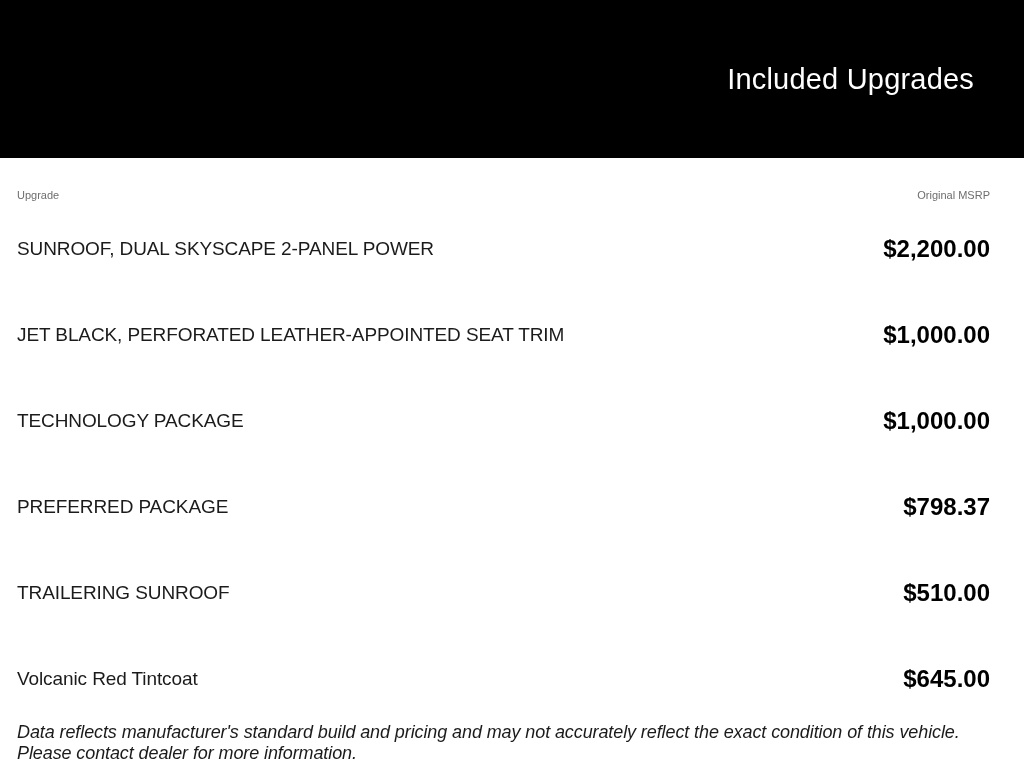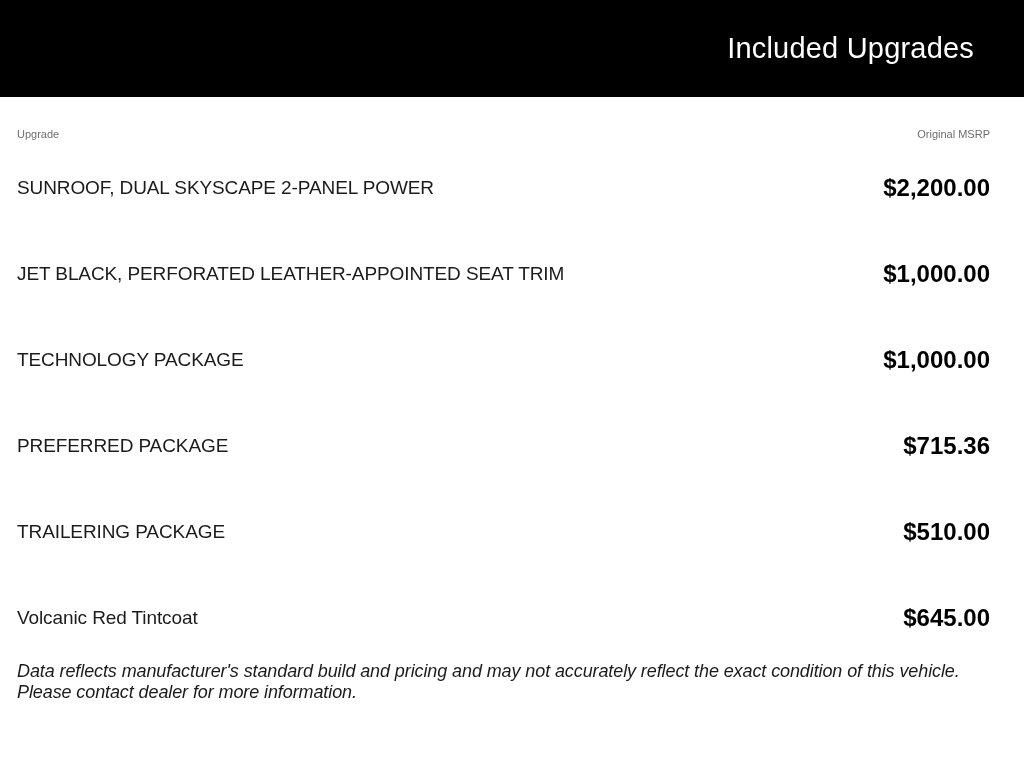--- a/index.html
+++ b/index.html
@@ -5,21 +5,21 @@
   * { margin: 0; padding: 0; box-sizing: border-box; }
   html, body {
     width: 1024px;
     height: 768px;
     background: #ffffff;
     font-family: "Liberation Sans", sans-serif;
     overflow: hidden;
   }
   .top-banner {
     width: 100%;
-    height: 97px;
+    height: 158px;
     background: #000000;
     display: flex;
     align-items: center;
     justify-content: flex-end;
     padding-right: 50px;
     text-decoration: underline;
   }
   .page-title {
     color: #ffffff;
     font-size: 29px;
@@ -88,24 +88,24 @@
     <div class="row">
       <div class="upgrade-label">JET BLACK, PERFORATED LEATHER-APPOINTED SEAT TRIM</div>
       <div class="price">$1,000.00</div>
     </div>
     <div class="row">
       <div class="upgrade-label">TECHNOLOGY PACKAGE</div>
       <div class="price">$1,000.00</div>
     </div>
     <div class="row">
       <div class="upgrade-label">PREFERRED PACKAGE</div>
-      <div class="price">$715.36</div>
+      <div class="price">$798.37</div>
     </div>
     <div class="row">
-      <div class="upgrade-label">TRAILERING PACKAGE</div>
+      <div class="upgrade-label">TRAILERING SUNROOF</div>
       <div class="price">$510.00</div>
     </div>
     <div class="row">
       <div class="upgrade-label">Volcanic Red Tintcoat</div>
       <div class="price">$645.00</div>
     </div>
   </div>
 
   <div class="disclaimer">Data reflects manufacturer's standard build and pricing and may not accurately reflect the exact condition of this vehicle. Please contact dealer for more information.</div>
 

